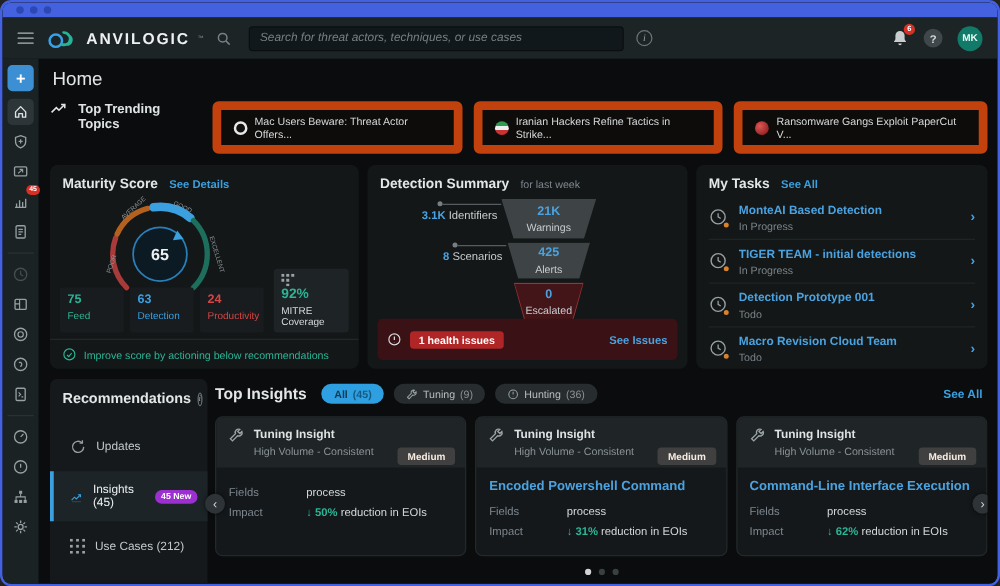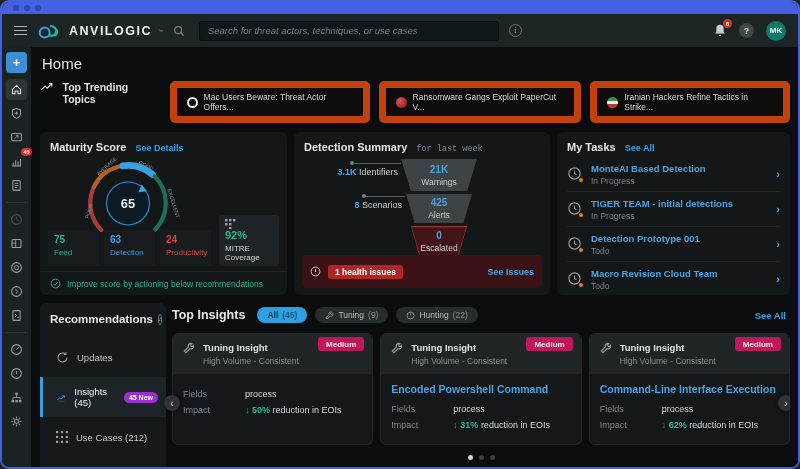--- a/index.html
+++ b/index.html
@@ -50,21 +50,21 @@
   .ci-iran { background:linear-gradient(#2e9b4e 33%, #eee 33% 66%, #c83232 66%); }
 
   
   .panels { display:flex; gap:7px; height:163px; flex:0 0 auto; }
   .panel { background:#131718; border-radius:6px; position:relative; overflow:hidden; }
   .p-maturity { width:247px; }
   .p-detect { width:256px; }
   .p-tasks { flex:1; }
   .panel-head { display:flex; align-items:baseline; gap:9px; padding:9px 10px 0 10px; }
   .panel-title { color:#e4e7e8; font-size:11px; font-weight:bold; }
-  .panel-sub { color:#7e8890; font-size:8.5px;font-family:Liberation Mono, monospace; }
+  .panel-sub { color:#7e8890; font-size:8.5px; }
   .blue-link { color:#3aa0e0; font-size:9px; font-weight:bold; cursor:pointer; }
 
   
   .gauge-wrap { position:absolute; left:18px; top:18px; width:140px; height:86px; }
   .m-stats { position:absolute; left:8px; top:98px; display:flex; gap:5px; }
   .m-cell { width:51px; height:36px; background:#181c1e; border-radius:2px; padding:4px 6px; }
   .m-val { font-size:10px; font-weight:bold; }
   .m-lab { font-size:8px; margin-top:3px; }
   .c-teal { color:#2bb596; } .c-blue { color:#3aa0e0; } .c-red { color:#d64545; }
   .m-mitre { position:absolute; left:179px; top:83px; width:60px; height:51px; background:#1e2325; border-radius:3px; padding:4px 6px; }
@@ -112,21 +112,21 @@
   .pill.sel { background:#2e9fe0; color:#0d3a55; font-weight:bold; }
   .pill .cnt { color:#8a9296; }
   .pill.sel .cnt { color:#155a80; }
   .ins-seeall { margin-left:auto; color:#3aa0e0; font-size:9.5px; font-weight:bold; cursor:pointer; }
 
   .cards { display:flex; gap:7px; margin-top:10px; position:relative; }
   .card { flex:1; min-width:0; background:#14181a; border:1px solid #23282a; border-radius:6px; overflow:hidden; }
   .card-head { background:#1f2426; padding:8px 10px; display:flex; gap:8px; position:relative; }
   .ch-title { color:#dfe3e4; font-size:9.5px; font-weight:bold; }
   .ch-sub { color:#8a9296; font-size:8.5px; margin-top:3px; }
-  .sev-badge { position:absolute; right:8px; top:3px; background:#be185d; color:#f7ece1; font-size:8px; font-weight:bold; border-radius:3px; padding:2.5px 8px; }
+  .sev-badge { position:absolute; right:8px; top:24px; background:#404040; color:#f7ece1; font-size:8px; font-weight:bold; border-radius:3px; padding:2.5px 8px; }
   .card-body { padding:9px 10px 14px 10px; }
   .cb-title { color:#4aa3e0; font-size:10.5px; font-weight:bold; margin-bottom:9px; cursor:pointer; white-space:nowrap; overflow:hidden; text-overflow:ellipsis; }
   .cb-row { display:flex; font-size:9px; margin-top:6px; }
   .cb-lab { width:62px; color:#7e8890; flex:0 0 auto; }
   .cb-val { color:#d5d9db; }
   .imp-pct { color:#2bb596; font-weight:bold; }
   .imp-arrow { color:#2bb596; }
   .car-arrow { position:absolute; top:62px; width:16px; height:16px; border-radius:50%; background:#2d3336; color:#cfd4d6; font-size:10px; display:flex; align-items:center; justify-content:center; cursor:pointer; box-shadow:0 0 4px rgba(0,0,0,.6); }
   .car-left { left:-8px; }
   .car-right { right:-4px; }
@@ -286,26 +286,26 @@
         <svg width="14" height="11" viewBox="0 0 16 12">
             <path d="M1.5 10L6 5.5l2.5 2.5L14 2.5" fill="none" stroke="#dfe3e4" stroke-width="1.5"></path>
             <path d="M10.5 2.5H14v3.5" fill="none" stroke="#dfe3e4" stroke-width="1.5"></path>
           </svg>
         <span class="trend-label">Top Trending Topics</span>
         <div class="chip">
           <span class="chip-ico ci-mac"></span>
           <span class="chip-txt">Mac Users Beware: Threat Actor Offers...</span>
         </div>
         <div class="chip">
+          <span class="chip-ico ci-iran"></span>
+          <span class="chip-txt">Iranian Hackers Refine Tactics in Strike...</span>
+        </div>
+        <div class="chip">
           <span class="chip-ico ci-ransom"></span>
           <span class="chip-txt">Ransomware Gangs Exploit PaperCut V...</span>
-        </div>
-        <div class="chip">
-          <span class="chip-ico ci-iran"></span>
-          <span class="chip-txt">Iranian Hackers Refine Tactics in Strike...</span>
         </div>
       </div>
 
       <div class="panels">
 
         <div class="panel p-maturity">
           <div class="panel-head">
             <span class="panel-title">Maturity Score</span>
             <span class="blue-link">See Details</span>
           </div>
@@ -516,21 +516,21 @@
                 </svg>
               <span>Tuning</span>
                 <span class="cnt">(9)</span>
               </span>
             <span class="pill">
               <svg width="9" height="9" viewBox="0 0 12 12">
                   <circle cx="6" cy="6" r="4.6" fill="none" stroke="#9aa3a6" stroke-width="1.1"></circle>
                   <path d="M6 3.2v2.9M6 8.2v.3" stroke="#9aa3a6" stroke-width="1.1"></path>
                 </svg>
               <span>Hunting</span>
-                <span class="cnt">(22)</span>
+                <span class="cnt">(36)</span>
               </span>
             <span class="ins-seeall">See All</span>
           </div>
 
           <div class="cards">
             <div class="car-arrow car-left">‹</div>
 
             <div class="card">
               <div class="card-head">
                 <svg width="12" height="12" viewBox="0 0 12 12">

